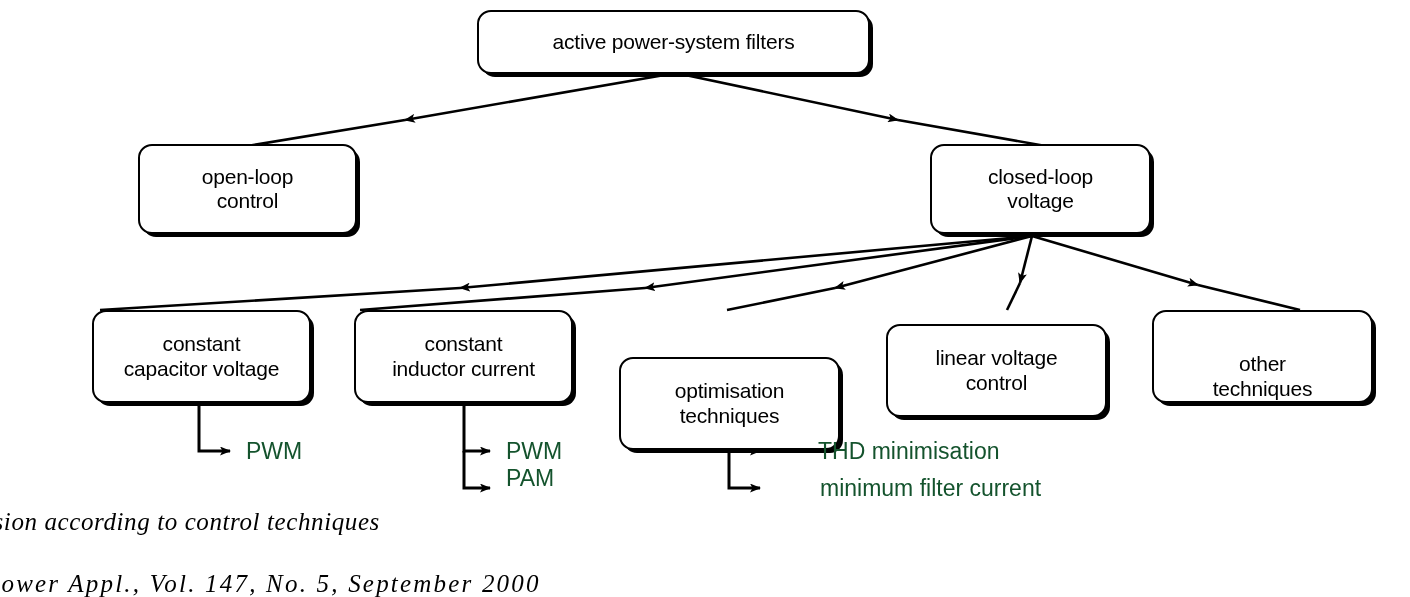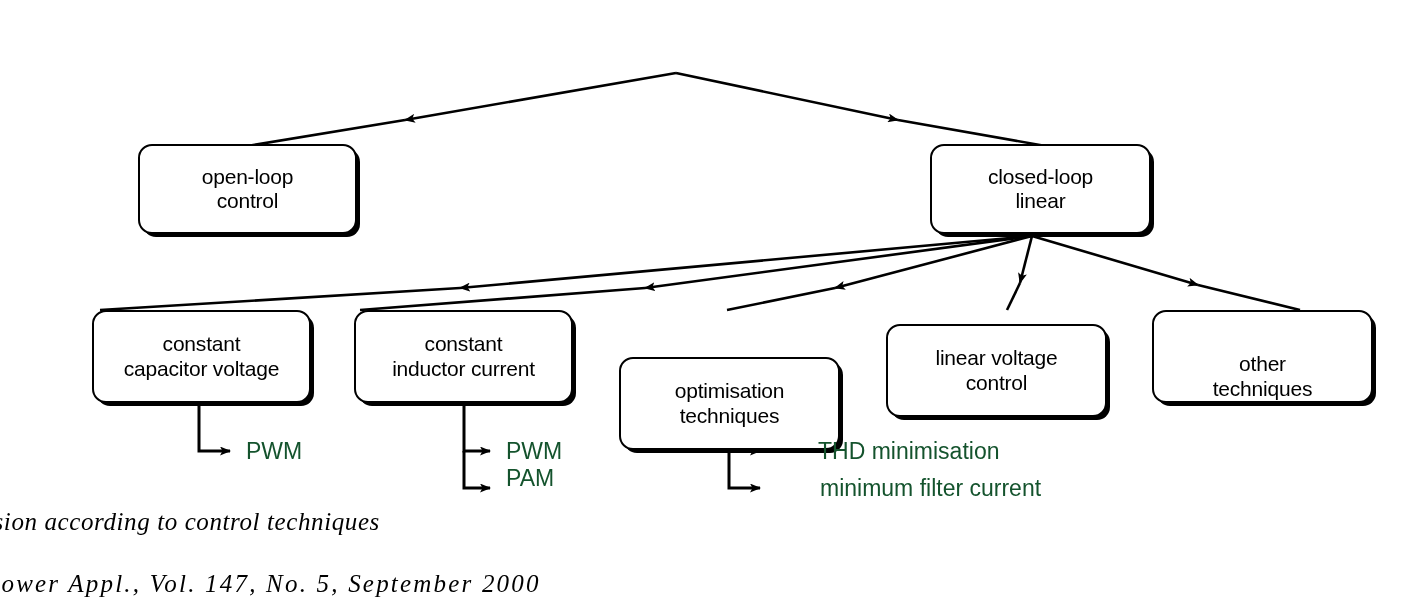--- a/index.html
+++ b/index.html
@@ -137,29 +137,32 @@
     </g>
 
     <g>
       <path d="M729,403 L729,451 L760,451" fill="none" stroke="#000000" stroke-width="3" marker-end="url(#arrow)"></path>
     </g>
     <g>
       <path d="M729,451 L729,488 L760,488" fill="none" stroke="#000000" stroke-width="3" marker-end="url(#arrow)"></path>
     </g>
   </svg>
 
+  <div class="node-box" style="left:477px; top:10px; width:393px; height:64px;">
+    <span class="node-label">active power-system filters</span>
+  </div>
 
   <div class="node-box" style="left:138px; top:144px; width:219px; height:90px;">
     <span class="node-label">open-loop
 control</span>
   </div>
 
   <div class="node-box" style="left:930px; top:144px; width:221px; height:90px;">
     <span class="node-label">closed-loop
-linear</span>
+voltage</span>
   </div>
 
   <div class="node-box" style="left:92px; top:310px; width:219px; height:93px;">
     <span class="node-label">constant
 capacitor voltage</span>
   </div>
 
   <div class="node-box" style="left:354px; top:310px; width:219px; height:93px;">
     <span class="node-label">constant
 inductor current</span>

